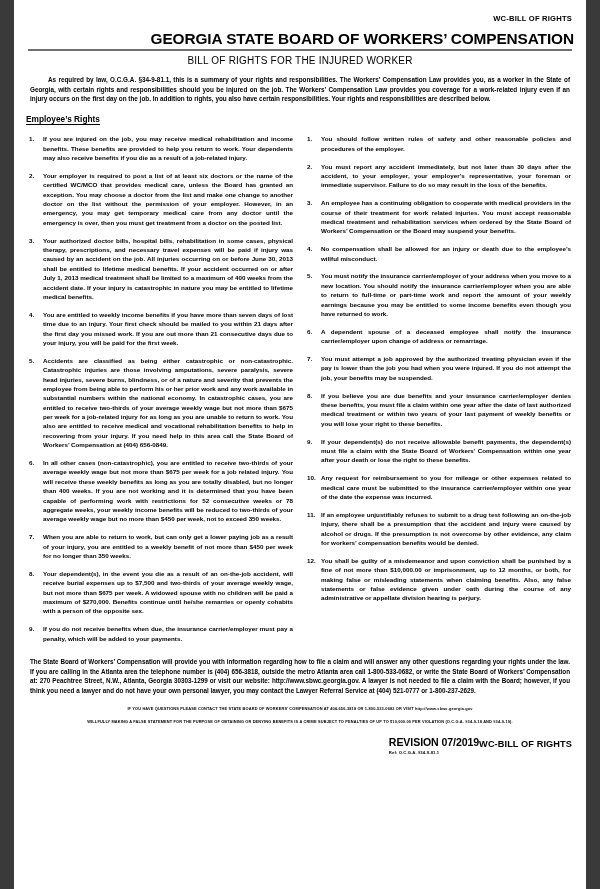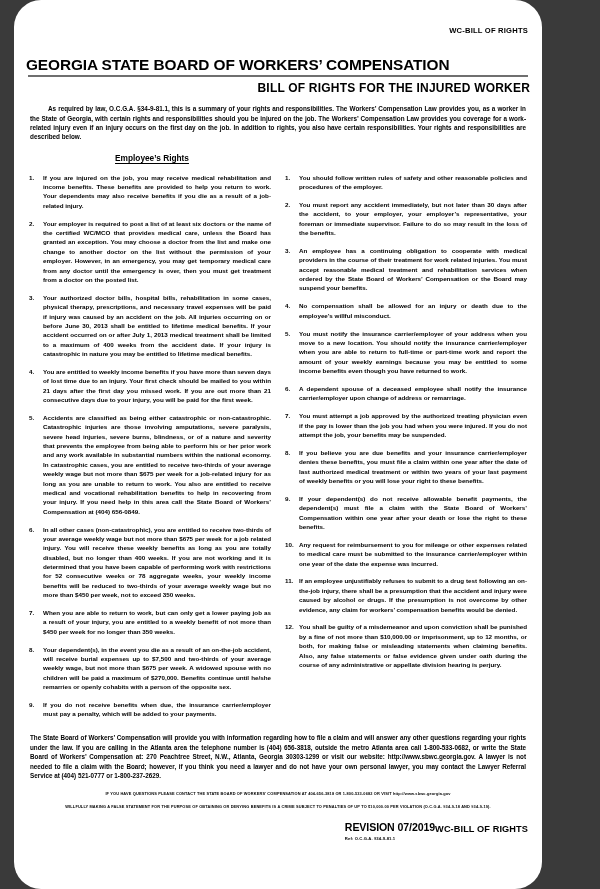--- a/index.html
+++ b/index.html
@@ -5,70 +5,68 @@
   html,body{margin:0;padding:0;}
   body{
     width:600px;height:889px;
     background:#3a3a3a;
     font-family:"Liberation Sans", sans-serif;
     overflow:hidden;
   }
   .page{
     position:absolute;
     left:14px;top:0;
-    width:528px;height:889px;
+    width:572px;height:889px;
     background:#ffffff;
     box-sizing:border-box;
-    padding:12px 12px;
+    padding:0 12px;
     color:#000;
-    border-radius:27px;
   }
   .hdr-right{
     text-align:right;
     font-size:7.6px;
     font-weight:bold;
     letter-spacing:.2px;
     padding-top:14px;
     padding-right:2px;
   }
   .title{
-    text-align:left;
+    text-align:right;
     font-size:15.4px;
     font-weight:bold;
     letter-spacing:-.1px;
-    margin-top:22px;
+    margin-top:8px;
     line-height:1.05;
   }
   .rule{
     height:2px;
     background:#6f6f6f;
     margin:2px 2px 0 2px;
   }
   .subtitle{
-    text-align:right;
-    font-size:12px;
-    font-weight:bold;
+    text-align:center;
+    font-size:10px;
+    font-weight:normal;
     letter-spacing:.2px;
     margin-top:4px;
   }
   .intro{
     font-size:6.35px;
     font-weight:bold;
     line-height:1.48;
     text-align:justify;
     margin:9px 4px 0 4px;
     text-indent:18px;
   }
   .colheads{
     display:flex;
     margin-top:11px;
   }
   .colheads > div{
     width:50%;
-    text-align:center;
     font-size:8.3px;
     font-weight:bold;
     text-decoration:underline;
     text-underline-offset:1.5px;
   }
   .columns{
     display:flex;
     margin-top:10px;
     gap:14px;
     padding:0 3px;

